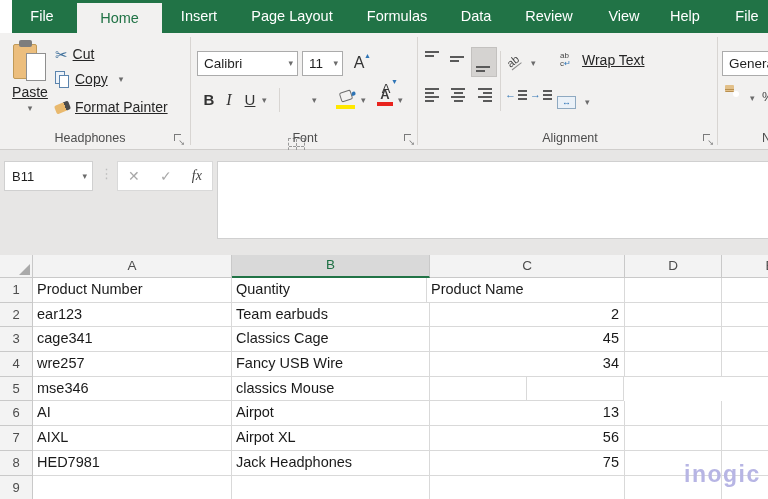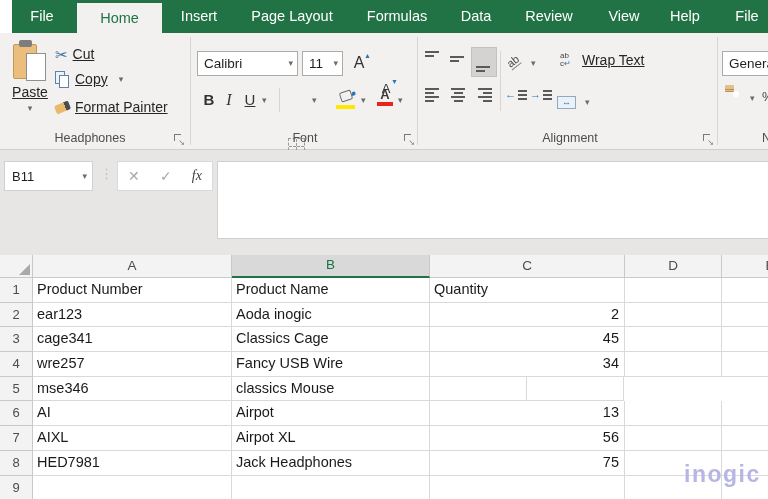--- a/index.html
+++ b/index.html
@@ -324,29 +324,29 @@
       <div class="ch cw-a">A</div>
       <div class="ch cw-b sel">B</div>
       <div class="ch cw-c">C</div>
       <div class="ch cw-d">D</div>
       <div class="ch cw-e">E</div>
     </div>
     <div id="rows">
       <div class="r">
         <div class="rh">1</div>
         <div class="c cw-a">Product Number</div>
+        <div class="c cw-c">Quantity</div>
         <div class="c cw-b">Product Name</div>
-        <div class="c cw-c">Quantity</div>
         <div class="c cw-d"></div>
         <div class="c cw-e"></div>
       </div>
       <div class="r">
         <div class="rh">2</div>
         <div class="c cw-a">ear123</div>
-        <div class="c cw-b">Aoda inogic</div>
+        <div class="c cw-b">Team earbuds</div>
         <div class="c cw-c num">2</div>
         <div class="c cw-d"></div>
         <div class="c cw-e"></div>
       </div>
       <div class="r">
         <div class="rh">3</div>
         <div class="c cw-a">cage341</div>
         <div class="c cw-b">Classics Cage</div>
         <div class="c cw-c num">45</div>
         <div class="c cw-d"></div>

